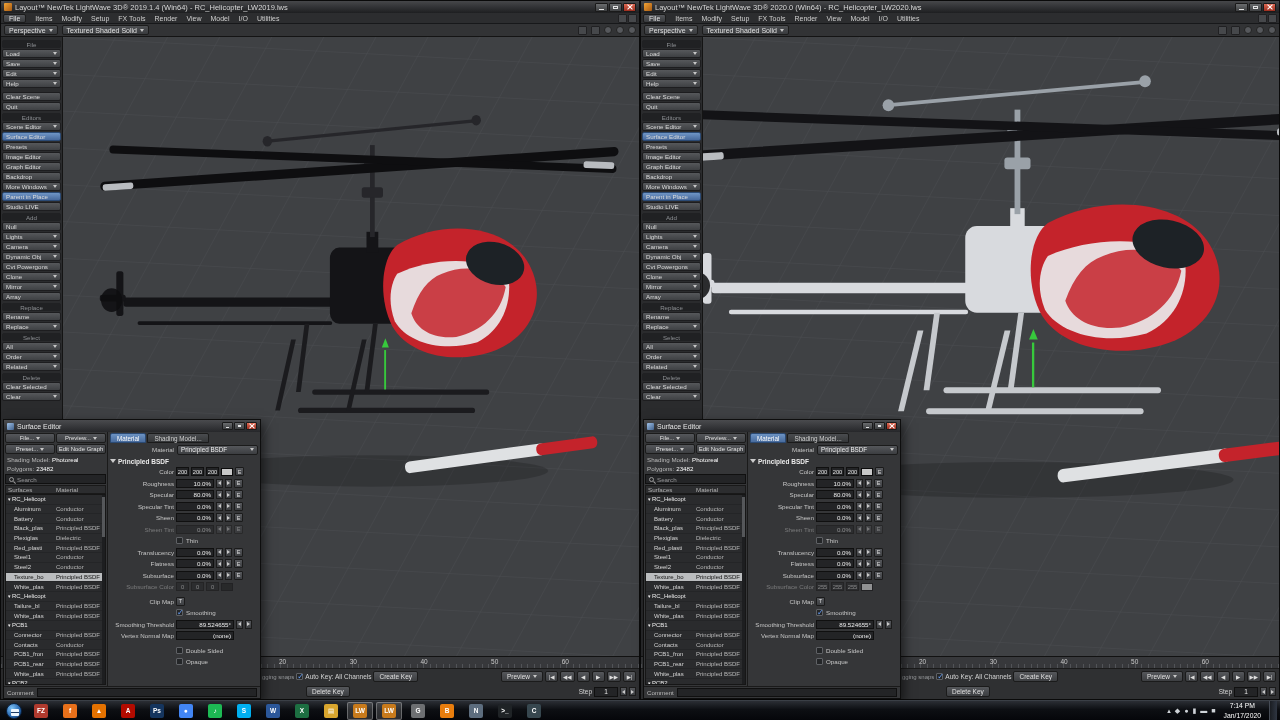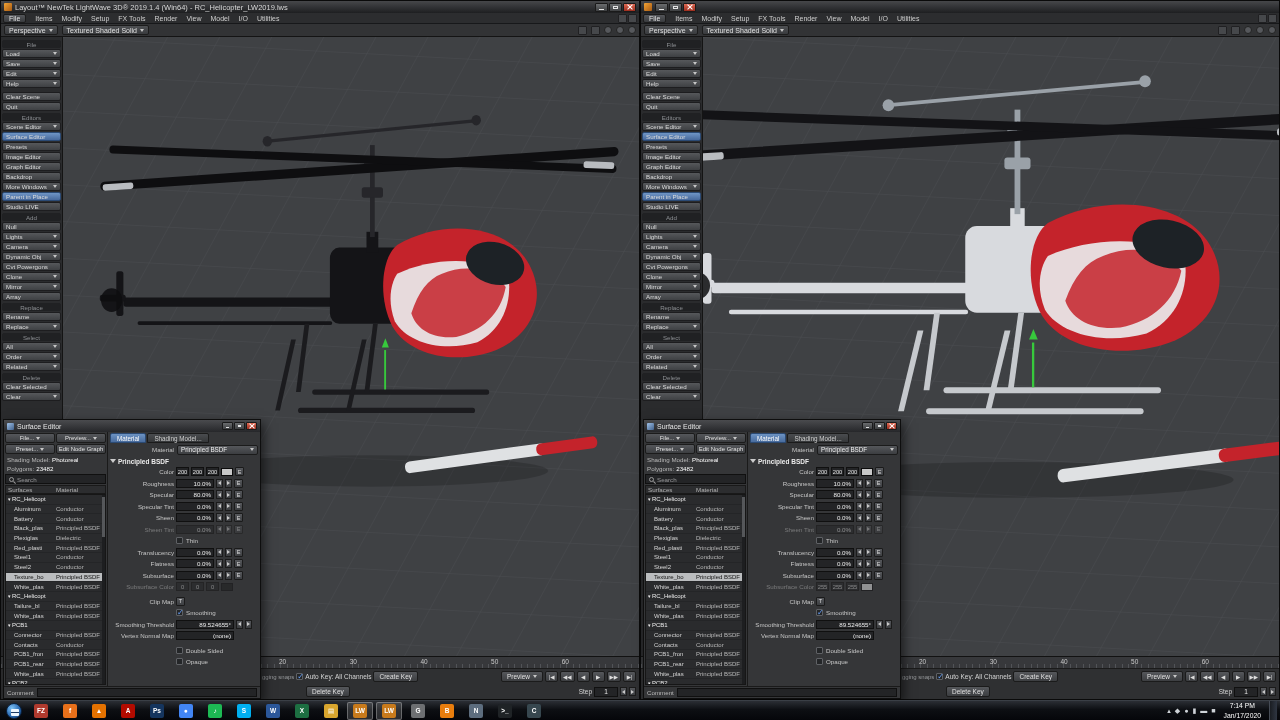--- a/index.html
+++ b/index.html
@@ -753,20 +753,21 @@
     <div class="commentrow">
       <span class="ilab">Comment</span>
       <span class="cbox"></span>
     </div>
   </div>
 </div>
 
 <div class="window" style="left: 640px;">
   <div class="titlebar">
     <span class="appicon"></span>
+    <span class="wtitle">Layout™ NewTek LightWave 3D® 2020.0 (Win64) - RC_Helicopter_LW2020.lws</span>
     <span class="wbtns">
       <span class="wbtn min"></span>
       <span class="wbtn max"></span>
       <span class="wbtn close"></span>
     </span>
   </div>
 
   <div class="menubar">
     <span class="mfile">File</span>
 

